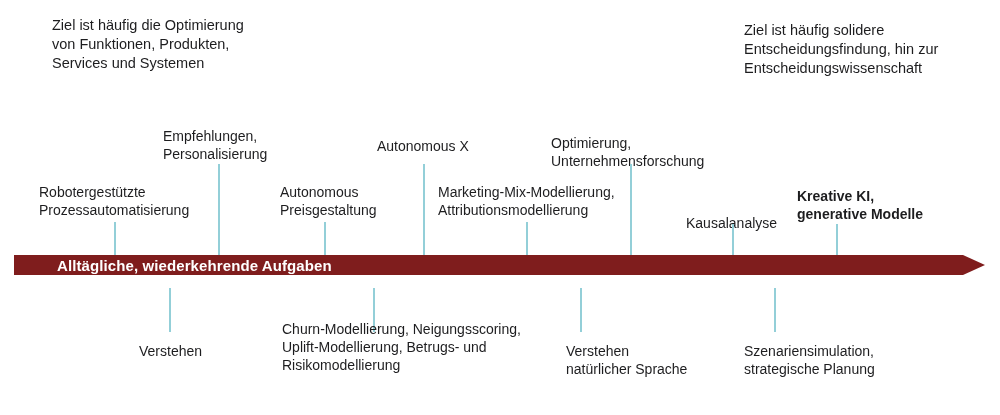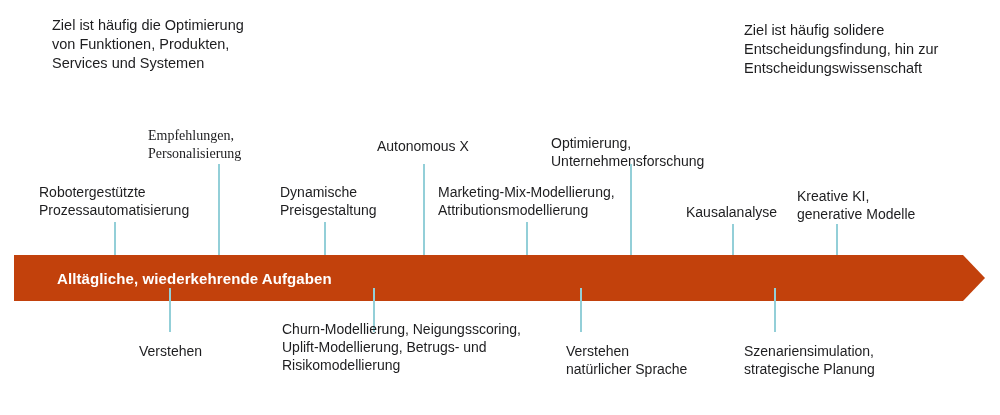--- a/index.html
+++ b/index.html
@@ -30,22 +30,22 @@
     position:absolute;
     width:2px;
     background:#93cfd8;
   }
   .tick.short{top:222px;height:34px;}
   .tick.tall{top:164px;height:92px;}
   .tick.below{top:288px;height:44px;}
   .band{
     position:absolute;
     left:14px;top:255px;
-    width:971px;height:46px;
-    background:#c2410c;
+    width:971px;height:20px;
+    background:#7f1d1d;
     clip-path:polygon(0 0, calc(100% - 22px) 0, 100% 50%, calc(100% - 22px) 100%, 0 100%);
   }
   .band-label{
     position:absolute;
     top:50%;
     transform:translateY(-50%);
     color:#ffffff;
     font-size:15px;
     font-weight:bold;
     letter-spacing:0.1px;
@@ -61,31 +61,31 @@
 
   <div class="note" style="left:52px;top:16px;">Ziel ist häufig die Optimierung
 von Funktionen, Produkten,
 Services und Systemen</div>
   <div class="note" style="left:744px;top:21px;">Ziel ist häufig solidere
 Entscheidungsfindung, hin zur
 Entscheidungswissenschaft</div>
 
   <div class="item-label" style="left:39px;top:183px;">Robotergestützte
 Prozessautomatisierung</div>
-  <div class="item-label" style="left:148px;top:127px;font-family:Liberation Serif, serif;">Empfehlungen,
+  <div class="item-label" style="left:163px;top:127px;">Empfehlungen,
 Personalisierung</div>
-  <div class="item-label" style="left:280px;top:183px;">Dynamische
+  <div class="item-label" style="left:280px;top:183px;">Autonomous
 Preisgestaltung</div>
   <div class="item-label" style="left:377px;top:137px;">Autonomous X</div>
   <div class="item-label" style="left:551px;top:134px;">Optimierung,
 Unternehmensforschung</div>
   <div class="item-label" style="left:438px;top:183px;">Marketing-Mix-Modellierung,
 Attributionsmodellierung</div>
-  <div class="item-label" style="left:686px;top:203px;">Kausalanalyse</div>
-  <div class="item-label" style="left:797px;top:187px;">Kreative KI,
+  <div class="item-label" style="left:686px;top:214px;">Kausalanalyse</div>
+  <div class="item-label" style="left:797px;top:187px;font-weight:bold;">Kreative KI,
 generative Modelle</div>
 
   <div class="tick short" style="left:114px;"></div>
   <div class="tick tall" style="left:218px;"></div>
   <div class="tick short" style="left:324px;"></div>
   <div class="tick tall" style="left:423px;"></div>
   <div class="tick short" style="left:526px;"></div>
   <div class="tick tall" style="left:630px;"></div>
   <div class="tick short" style="left:732px;top:224px;height:32px;"></div>
   <div class="tick short" style="left:836px;top:224px;height:32px;"></div>

